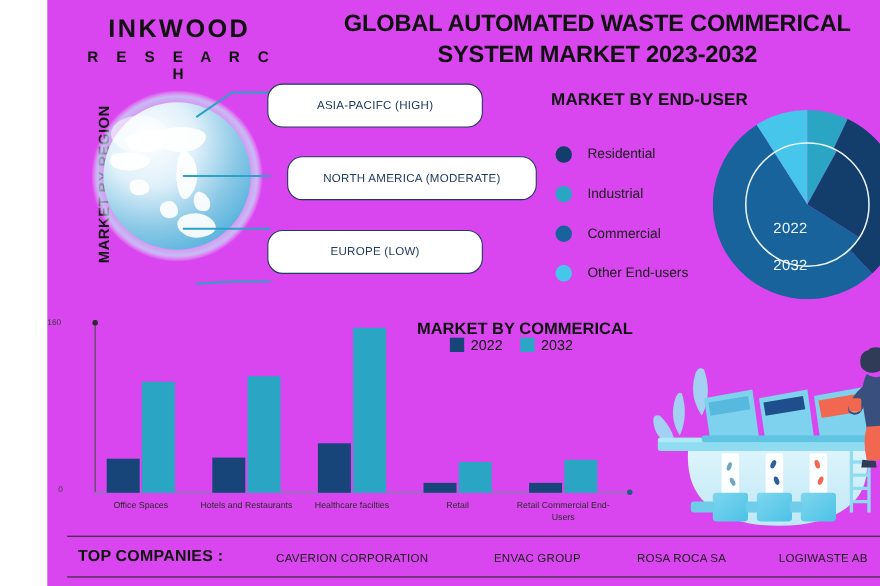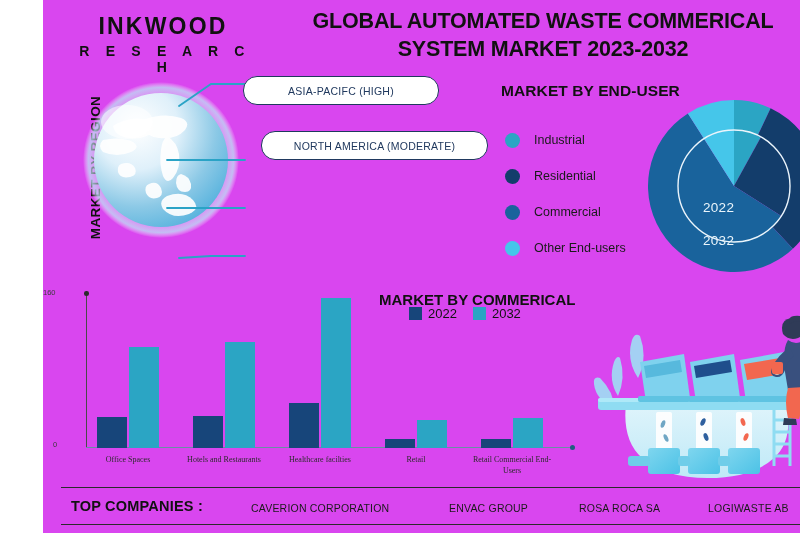--- a/index.html
+++ b/index.html
@@ -32,21 +32,21 @@
     position: absolute; left: -38px; top: 160px; width: 180px;
     text-align: center;
     transform: rotate(-90deg);
     font-size: 13.5px; font-weight: 700; letter-spacing: 0.4px; color: #111;
   }
   .globe-wrap { position: absolute; left: 38px; top: 78px; width: 160px; height: 165px; }
   .connectors { position: absolute; left: 120px; top: 70px; width: 130px; height: 200px; }
   .region-boxes { position: absolute; left: 200px; top: 76px; width: 245px; }
   .region-box {
     border: 1.6px solid #20395e; border-radius: 14px;
-    height: 29px; display: flex; align-items: center; justify-content: center;
+    height: 40px; display: flex; align-items: center; justify-content: center;
     font-size: 10.5px; color: #20395e; letter-spacing: 0.25px;
     background: #fff; white-space: nowrap; padding: 0 8px;
   }
   .rb0 { margin-top: 0px; width: 196px; margin-left: 0px; }
   .rb1 { margin-top: 26px; width: 227px; margin-left: 18px; }
   .rb2 { margin-top: 26px; width: 227px; margin-left: 18px; }
   .rb3 { margin-top: 27px; width: 196px; margin-left: 0px; }
 
   
   .enduser-title {
@@ -83,21 +83,21 @@
   .axis-v { position: absolute; left: 43px; top: 293px; width: 1.2px; height: 155px; background: #4a4a4a; }
   .axis-v-cap { position: absolute; left: 41px; top: 291px; width: 4.5px; height: 4.5px; background: #2b2b2b; border-radius: 50%; }
   .axis-h { position: absolute; left: 43px; top: 447px; width: 487px; height: 1.2px; background: #6a8fa5; }
   .axis-h-cap { position: absolute; left: 527px; top: 444.5px; width: 5px; height: 5px; background: #1f5e80; border-radius: 50%; }
   .group { position: absolute; bottom: 0; display: flex; align-items: flex-end; gap: 2px; }
   .bar { width: 30px; }
   .bar.y2022 { background: #17457a; }
   .bar.y2032 { background: #2ba5c4; }
   .xcat {
     position: absolute; top: 455px; text-align: center;
-    font-size: 8px; color: #2b2b2b; line-height: 1.32; width: 96px; font-family: Liberation Serif, serif;
+    font-size: 8px; color: #2b2b2b; line-height: 1.32; width: 96px;
   }
 
   
   .illus { position: absolute; left: 535px; top: 300px; width: 255px; height: 180px; }
 
   
   .footer-rule-top { position: absolute; left: 18px; top: 487px; width: 766px; height: 1.4px; background: #2b2b2b; }
   .footer-rule-bot { position: absolute; left: 18px; top: 524px; width: 766px; height: 1.4px; background: #2b2b2b; }
   .footer-label {
     position: absolute; left: 28px; top: 498px;
@@ -164,32 +164,33 @@
         <path d="M4 90 L40 90 L82 90"></path>
         <path d="M4 138 L40 138 L82 138"></path>
         <path d="M16 188 L48 186 L82 186"></path>
       </g>
     </svg>
   </div>
 
   <div class="region-boxes">
     <div class="region-box rb0">ASIA-PACIFC (HIGH)</div>
     <div class="region-box rb2">NORTH AMERICA (MODERATE)</div>
+    <div class="region-box rb3">EUROPE (LOW)</div>
   </div>
 
   <div class="enduser-title">MARKET BY END-USER</div>
 
   <div class="enduser-legend">
+    <div class="legend-row">
+      <span class="legend-dot" style="background:#133d6b"></span>
+      <span class="legend-text">Residential</span>
+    </div>
     <div class="legend-row">
       <span class="legend-dot" style="background:#2ba5c4"></span>
       <span class="legend-text">Industrial</span>
-    </div>
-    <div class="legend-row">
-      <span class="legend-dot" style="background:#133d6b"></span>
-      <span class="legend-text">Residential</span>
     </div>
     <div class="legend-row">
       <span class="legend-dot" style="background:#19639c"></span>
       <span class="legend-text">Commercial</span>
     </div>
     <div class="legend-row">
       <span class="legend-dot" style="background:#45c6ea"></span>
       <span class="legend-text">Other End-users</span>
     </div>
   </div>

